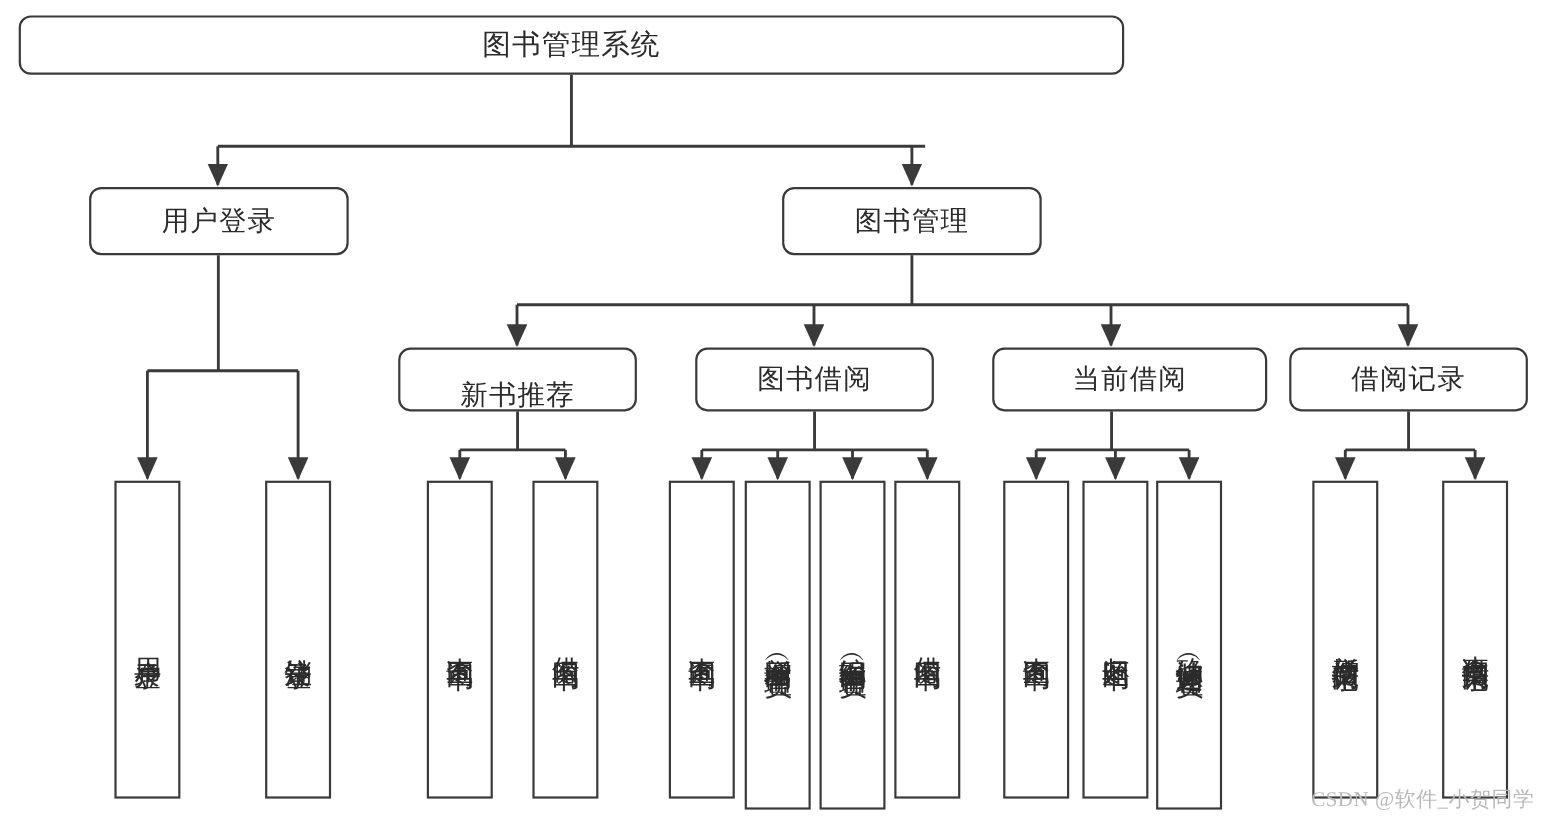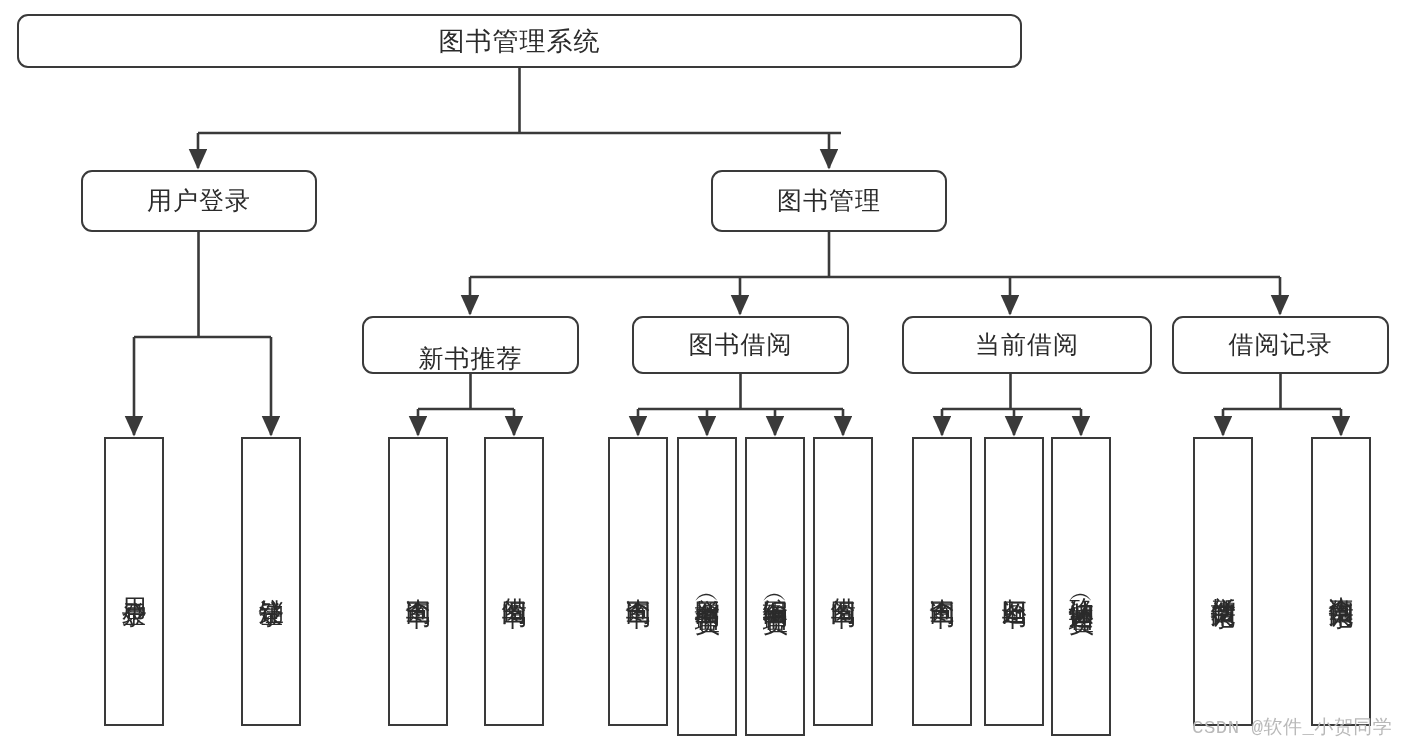--- a/index.html
+++ b/index.html
@@ -61,21 +61,21 @@
     display: block;
   }
   .watermark {
     position: absolute;
     left: 1192px;
     top: 714px;
     font-size: 19px;
     color: #b9b9b9;
     letter-spacing: 0.5px;
     white-space: nowrap;
-    font-family: Liberation Mono, monospace;
+    font-family: Liberation Serif, serif;
   }
 </style>
 </head>
 <body>
 
 <div id="diagram-root">
 
   <svg class="connector-layer" viewBox="0 0 1405 747" xmlns="http://www.w3.org/2000/svg">
     <defs>
       <marker id="arrowhead" markerWidth="9" markerHeight="9" refX="7.4" refY="3.6" orient="auto" markerUnits="strokeWidth">

